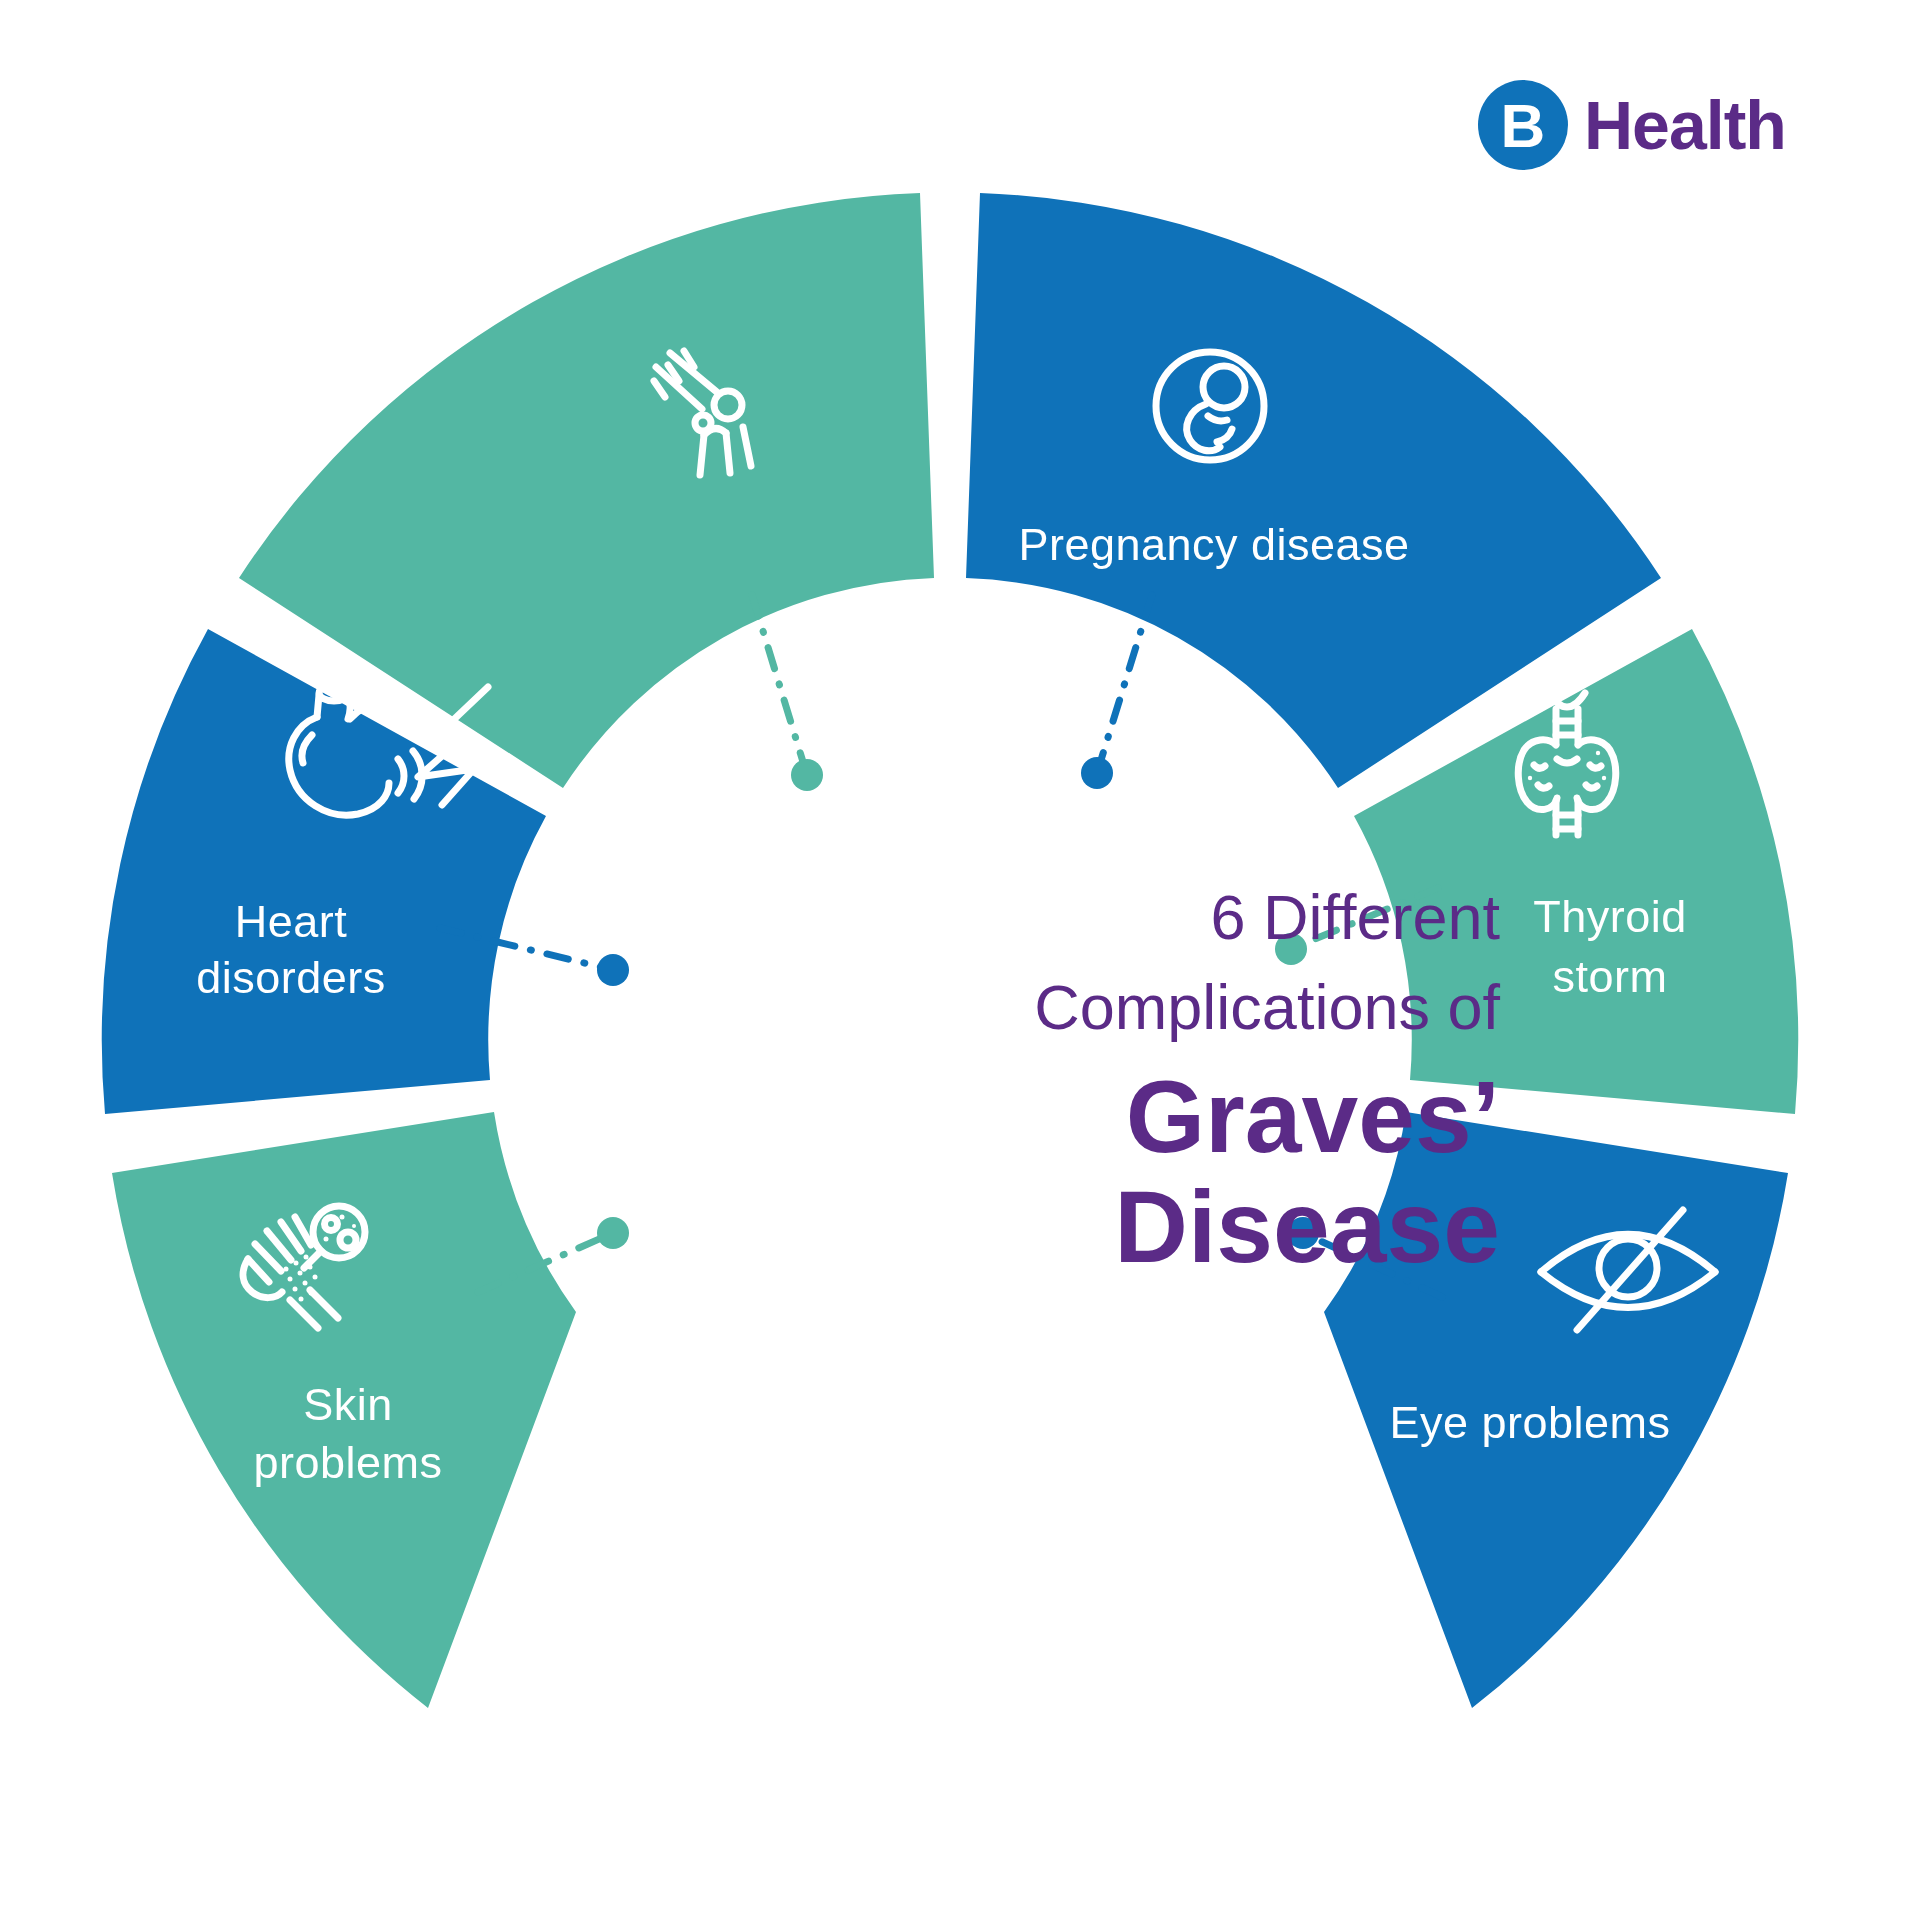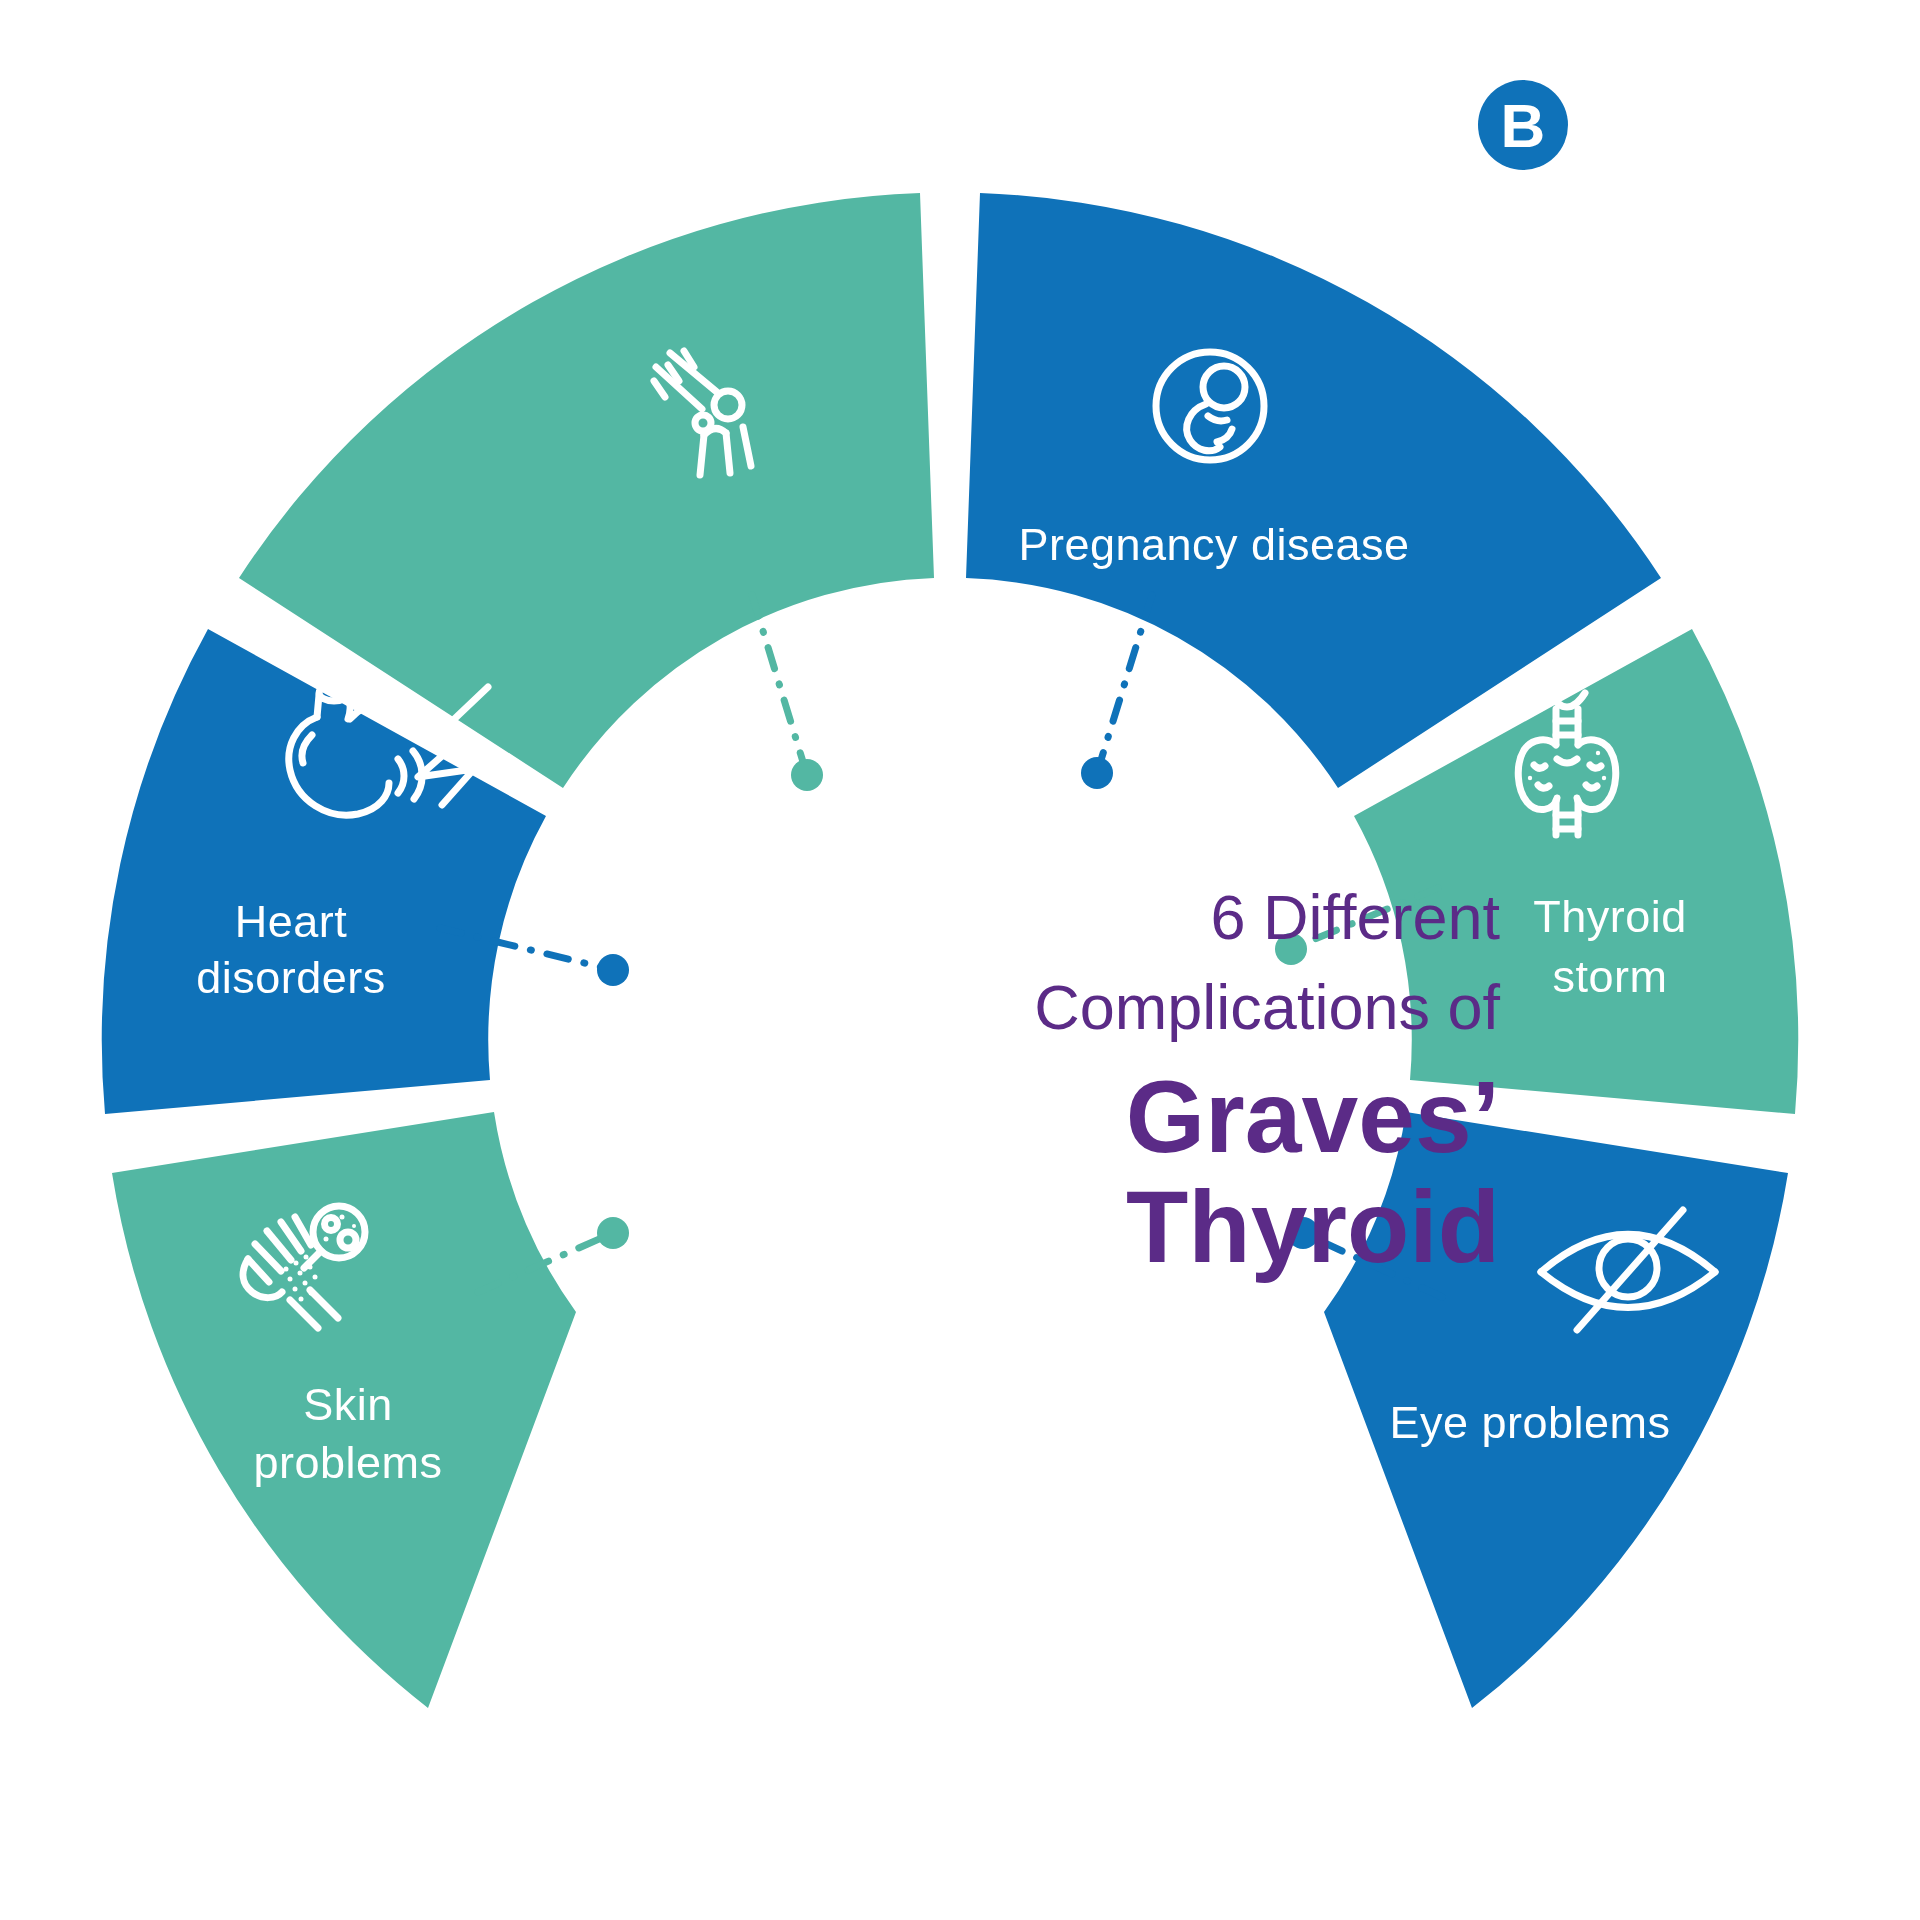--- a/index.html
+++ b/index.html
@@ -58,27 +58,28 @@
     <circle cx="613" cy="970" r="16" fill="#0F72B9"></circle>
     <circle cx="1291" cy="949" r="16" fill="#53B7A3"></circle>
     <circle cx="613" cy="1233" r="16" fill="#53B7A3"></circle>
     <circle cx="1303" cy="1233" r="16" fill="#0F72B9"></circle>
   </svg>
 
   <div class="logo">
     <div class="logo-circle">
       <span>B</span>
     </div>
+    <div class="logo-text">Health</div>
   </div>
 
   <div class="title">
     <span class="t-small">6 Different</span>
     <span class="t-small">Complications of</span>
     <span class="t-big first">Graves’</span>
-    <span class="t-big">Thyroid</span>
+    <span class="t-big">Disease</span>
   </div>
 
   <div class="seg-label" style="left:989px;top:517px;width:450px;">Pregnancy disease</div>
   <div class="seg-label" style="left:171px;top:894px;width:240px;">Heart disorders</div>
   <div class="seg-label" style="left:228px;top:1376px;width:240px;line-height:58px;">Skin problems</div>
   <div class="seg-label" style="left:1510px;top:887px;width:200px;line-height:60px;">Thyroid storm</div>
   <div class="seg-label" style="left:1350px;top:1395px;width:360px;">Eye problems</div>
 
   <div class="iconbox" style="left:640px;top:335px;width:130px;height:150px;">
     <svg viewBox="0 0 130 150">

